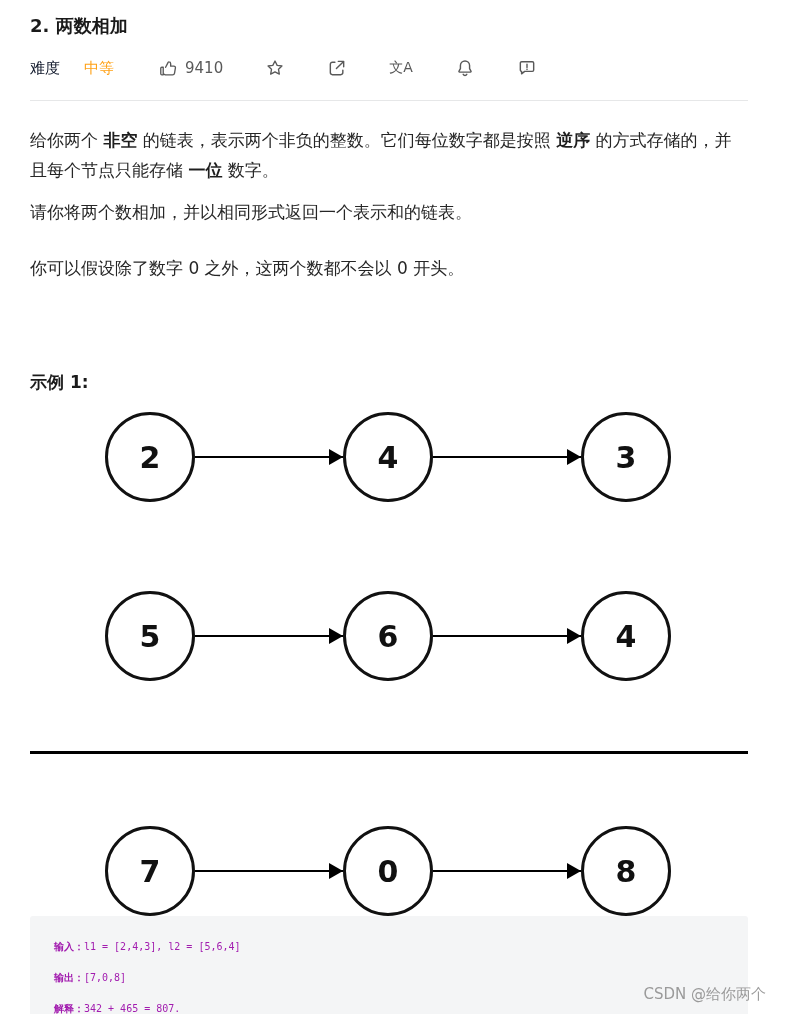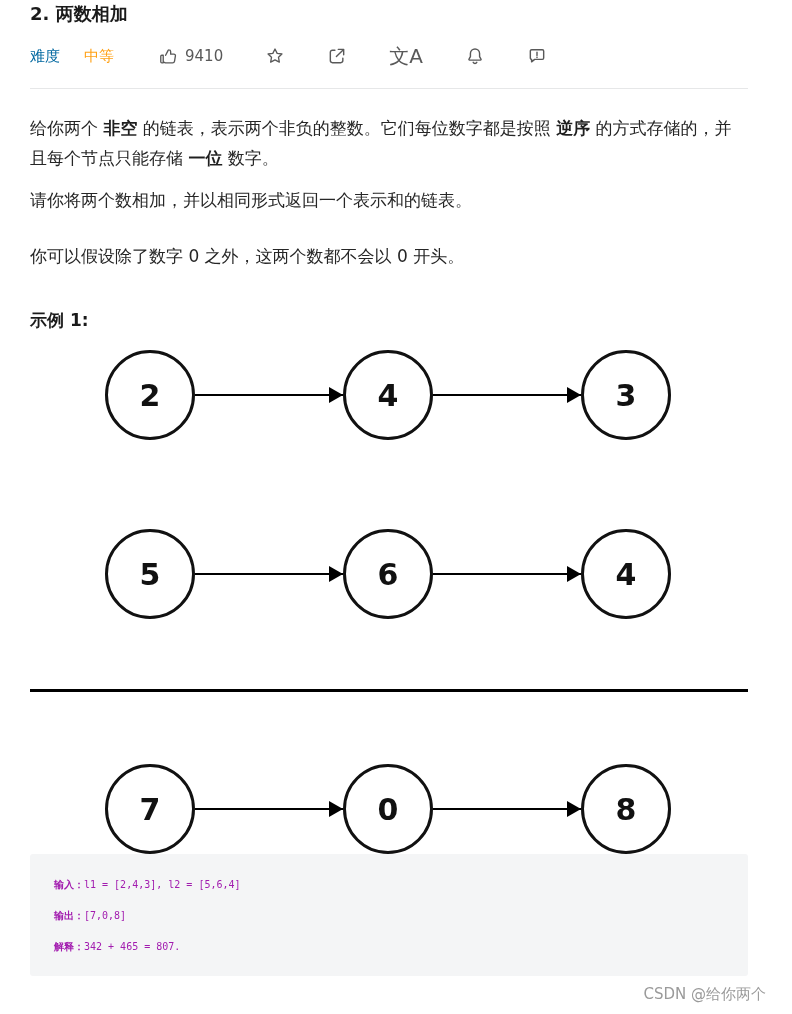--- a/index.html
+++ b/index.html
@@ -4,38 +4,38 @@
 <style>
   * { margin:0; padding:0; box-sizing:border-box; }
   html,body { background:#fff; }
   .page {
     position:relative;
     width:792px; height:1014px;
     margin:0 auto;
     background:#fff;
     font-family:"DejaVu Sans","Liberation Sans",sans-serif;
     color:#262626;
-    padding:2px 44px 0 30px;
+    padding:14px 44px 0 30px;
     overflow:hidden;
   }
   .title { font-size:18px; font-weight:700; color:#1a1a1a; line-height:24px; }
   .meta { display:flex; align-items:center; margin-top:18px; font-size:15px; color:#595959; height:24px; }
-  .difficulty-label { color:#0369a1;text-align:right; }
+  .difficulty-label { color:#0f172a;text-align:right; }
   .difficulty { color:#ffa116; margin-left:24px; }
   .like-group { margin-left:44px; display:flex; align-items:center; gap:8px; cursor:pointer; }
   .meta-icon { margin-left:42px; display:flex; align-items:center; cursor:pointer; color:#595959; }
-  .translate-icon { font-size:20px; letter-spacing:0; }
+  .translate-icon { font-size:14px; letter-spacing:0; }
   .divider-light { height:1px; background:#e6e7e8; margin-top:20px; }
   .divider-thick { height:3px; background:#000; margin-top:70px; }
   .desc p { font-size:17px; line-height:30px; color:#262626; }
   .p1 { margin-top:24px; }
   .p2 { margin-top:12px; }
   .p3 { margin-top:26px; }
   .desc strong { font-weight:700; color:#1f1f1f; }
-  .example-heading { margin-top:38px; font-size:17px; font-weight:700; color:#1a1a1a; }
+  .example-heading { margin-top:88px; font-size:17px; font-weight:700; color:#1a1a1a; }
   .list-row { display:flex; align-items:center; margin-left:75px; }
   .row-1 { margin-top:18px; }
   .row-2 { margin-top:89px; }
   .row-3 { margin-top:72px; }
   .node {
     width:90px; height:90px;
     border:3px solid #111;
     border-radius:50%;
     background:#fff;
     display:flex; align-items:center; justify-content:center;

